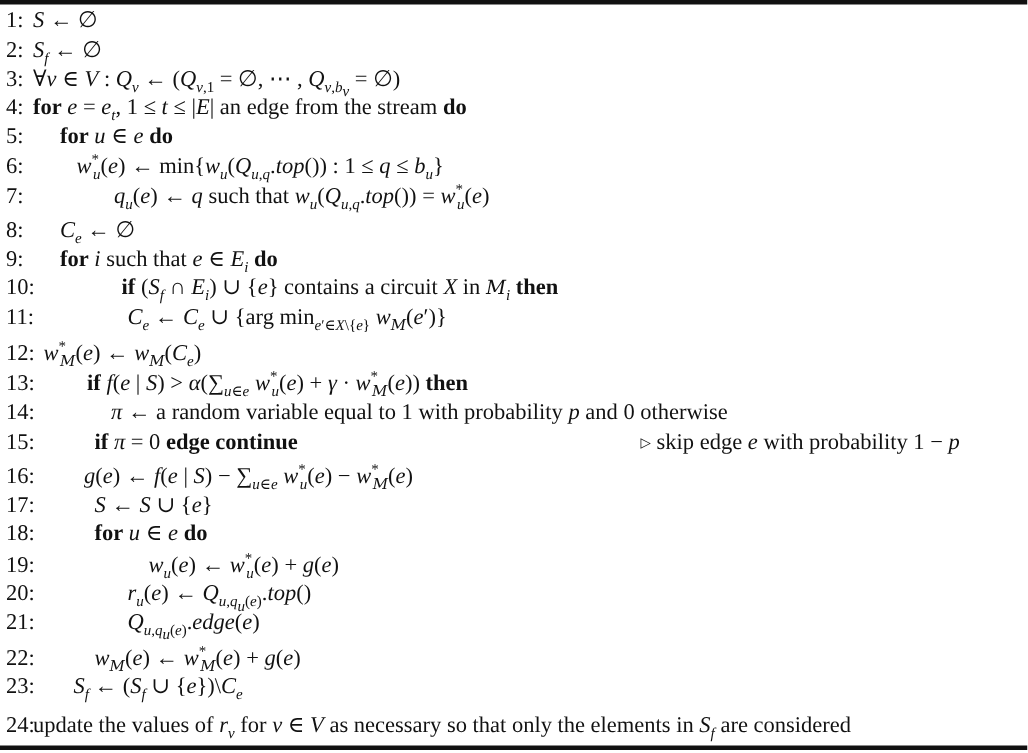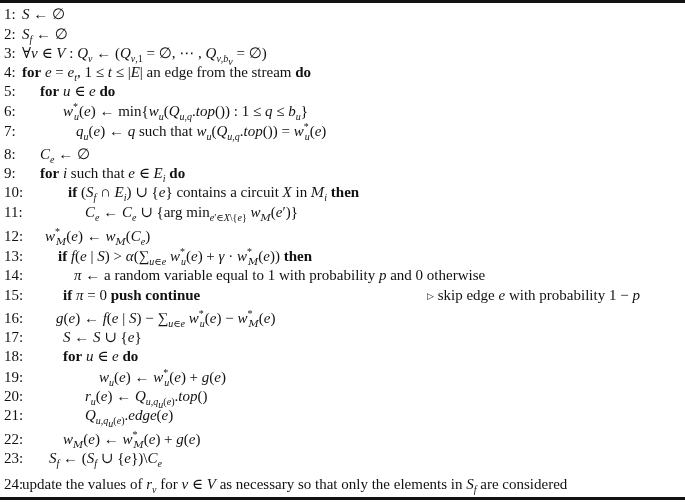--- a/index.html
+++ b/index.html
@@ -44,66 +44,66 @@
     <span class="code" style="left:22px"><b>for</b> <i>e</i> = <i>e<sub>t</sub></i>, 1 ≤ <i>t</i> ≤ |<i>E</i>| an edge from the stream <b>do</b></span>
   </div>
 
   <div class="line" style="top:81px">
     <span class="num">5:</span>
     <span class="code" style="left:40px"><b>for</b> <i>u</i> ∈ <i>e</i> <b>do</b></span>
   </div>
 
   <div class="line" style="top:101px">
     <span class="num">6:</span>
-    <span class="code" style="left:63px"><i>w</i><sup>*</sup><sub style="margin-left:-4px"><i>u</i></sub>(<i>e</i>) ← min{<i>w<sub>u</sub></i>(<i>Q</i><sub><i>u</i>,<i>q</i></sub>.<i>top</i>()) : 1 ≤ <i>q</i> ≤ <i>b<sub>u</sub></i>}</span>
+    <span class="code" style="left:51px"><i>w</i><sup>*</sup><sub style="margin-left:-4px"><i>u</i></sub>(<i>e</i>) ← min{<i>w<sub>u</sub></i>(<i>Q</i><sub><i>u</i>,<i>q</i></sub>.<i>top</i>()) : 1 ≤ <i>q</i> ≤ <i>b<sub>u</sub></i>}</span>
   </div>
 
   <div class="line" style="top:121px">
     <span class="num">7:</span>
     <span class="code" style="left:76px"><i>q<sub>u</sub></i>(<i>e</i>) ← <i>q</i> such that <i>w<sub>u</sub></i>(<i>Q</i><sub><i>u</i>,<i>q</i></sub>.<i>top</i>()) = <i>w</i><sup>*</sup><sub style="margin-left:-4px"><i>u</i></sub>(<i>e</i>)</span>
   </div>
 
   <div class="line" style="top:144px">
     <span class="num">8:</span>
     <span class="code" style="left:40px"><i>C<sub>e</sub></i> ← ∅</span>
   </div>
 
   <div class="line" style="top:163px">
     <span class="num">9:</span>
     <span class="code" style="left:40px"><b>for</b> <i>i</i> such that <i>e</i> ∈ <i>E<sub>i</sub></i> <b>do</b></span>
   </div>
 
   <div class="line" style="top:182px">
     <span class="num">10:</span>
-    <span class="code" style="left:68px"><b>if</b> (<i>S<sub>f</sub></i> ∩ <i>E<sub>i</sub></i>) ∪ {<i>e</i>} contains a circuit <i>X</i> in <span class="cal">M</span><sub><i>i</i></sub> <b>then</b></span>
+    <span class="code" style="left:81px"><b>if</b> (<i>S<sub>f</sub></i> ∩ <i>E<sub>i</sub></i>) ∪ {<i>e</i>} contains a circuit <i>X</i> in <span class="cal">M</span><sub><i>i</i></sub> <b>then</b></span>
   </div>
 
   <div class="line" style="top:202px">
     <span class="num">11:</span>
     <span class="code" style="left:85px"><i>C<sub>e</sub></i> ← <i>C<sub>e</sub></i> ∪ {arg min<sub><i>e</i>′∈<i>X</i>\{<i>e</i>}</sub> <i>w</i><sub class="cal" style="font-size:10px">M</sub>(<i>e</i>′)}</span>
   </div>
 
   <div class="line" style="top:226px">
     <span class="num">12:</span>
-    <span class="code" style="left:45px"><i>w</i><sup>*</sup><sub class="cal" style="font-size:10px;margin-left:-4px">M</sub>(<i>e</i>) ← <i>w</i><sub class="cal" style="font-size:10px">M</sub>(<i>C<sub>e</sub></i>)</span>
+    <span class="code" style="left:29px"><i>w</i><sup>*</sup><sub class="cal" style="font-size:10px;margin-left:-4px">M</sub>(<i>e</i>) ← <i>w</i><sub class="cal" style="font-size:10px">M</sub>(<i>C<sub>e</sub></i>)</span>
   </div>
 
   <div class="line" style="top:246px">
     <span class="num">13:</span>
     <span class="code" style="left:58px"><b>if</b> <i>f</i>(<i>e</i> | <i>S</i>) &gt; <i>α</i>(∑<sub><i>u</i>∈<i>e</i></sub> <i>w</i><sup>*</sup><sub style="margin-left:-4px"><i>u</i></sub>(<i>e</i>) + <i>γ</i> · <i>w</i><sup>*</sup><sub class="cal" style="font-size:10px;margin-left:-4px">M</sub>(<i>e</i>)) <b>then</b></span>
   </div>
 
   <div class="line" style="top:265px">
     <span class="num">14:</span>
     <span class="code" style="left:74px"><i>π</i> ← a random variable equal to 1 with probability <i>p</i> and 0 otherwise</span>
   </div>
 
   <div class="line" style="top:285px">
     <span class="num">15:</span>
-    <span class="code" style="left:63px"><b>if</b> <i>π</i> = 0 <b>push continue</b></span>
+    <span class="code" style="left:63px"><b>if</b> <i>π</i> = 0 <b>edge continue</b></span>
     <span class="comment"><span class="tri">▷</span> skip edge <i>e</i> with probability 1 − <i>p</i></span>
   </div>
 
   <div class="line" style="top:308px">
     <span class="num">16:</span>
     <span class="code" style="left:56px"><i>g</i>(<i>e</i>) ← <i>f</i>(<i>e</i> | <i>S</i>) − ∑<sub><i>u</i>∈<i>e</i></sub> <i>w</i><sup>*</sup><sub style="margin-left:-4px"><i>u</i></sub>(<i>e</i>) − <i>w</i><sup>*</sup><sub class="cal" style="font-size:10px;margin-left:-4px">M</sub>(<i>e</i>)</span>
   </div>
 
   <div class="line" style="top:327px">
     <span class="num">17:</span>

